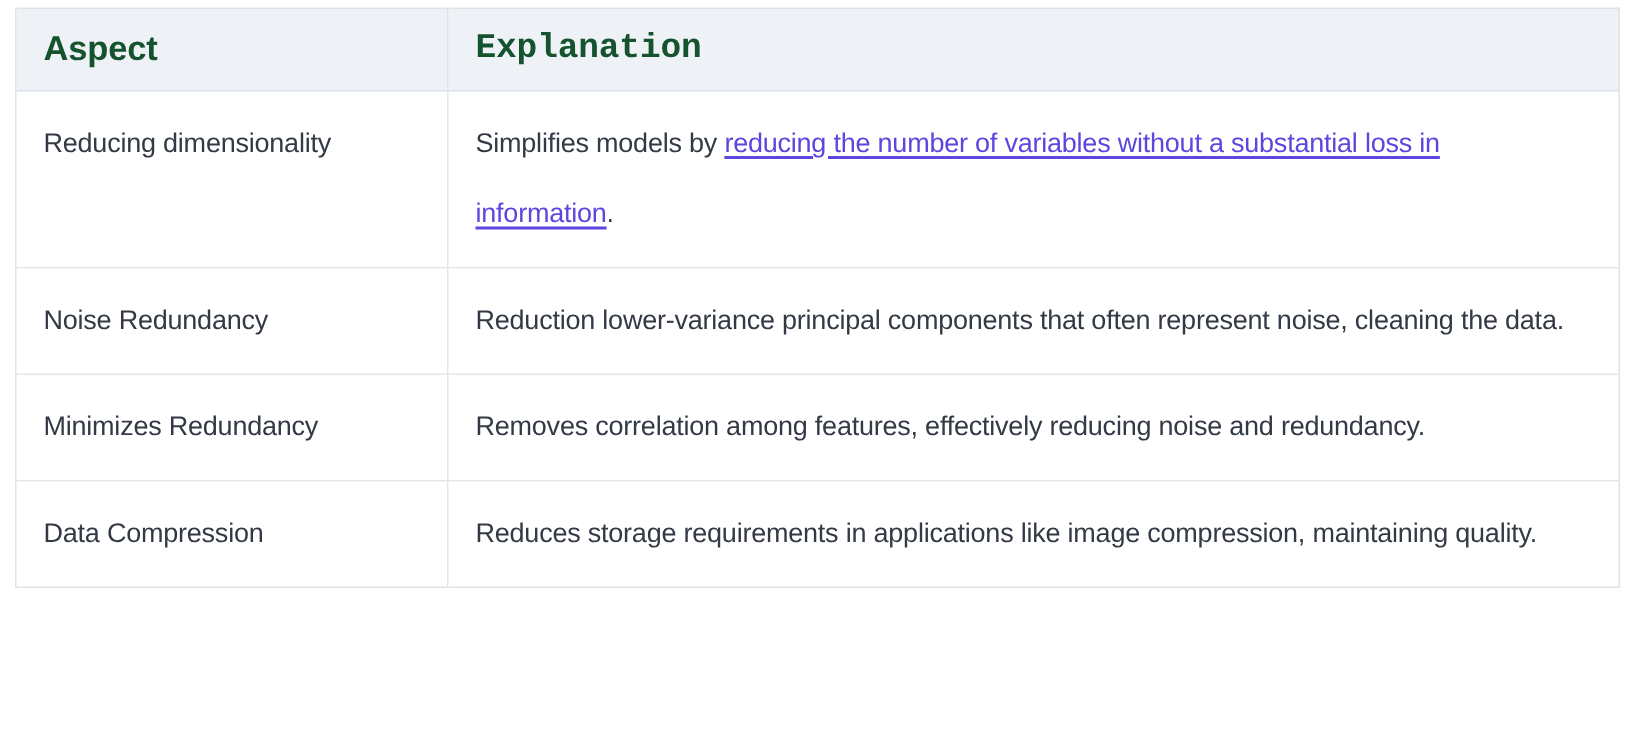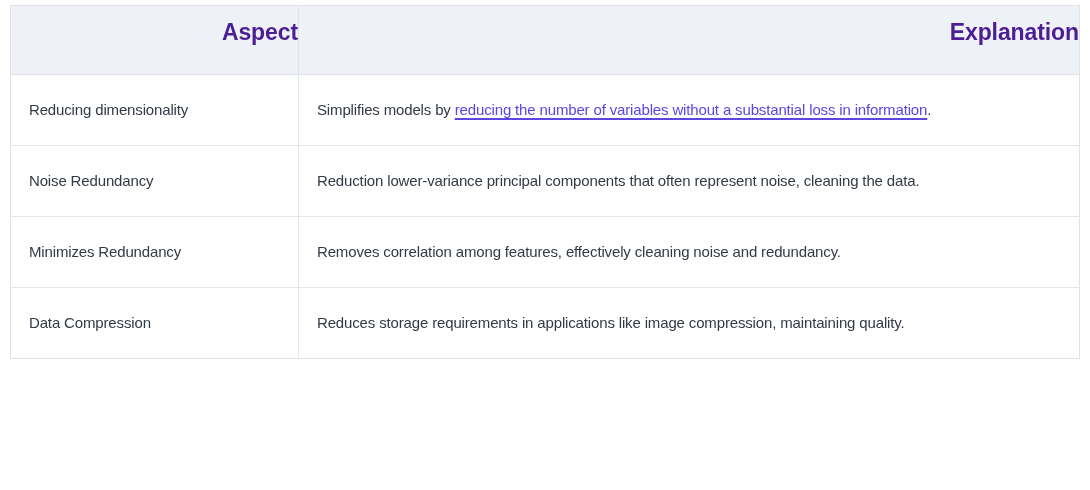--- a/index.html
+++ b/index.html
@@ -30,34 +30,34 @@
   }
 
   table.aspect-table col.col-aspect { width: 288px; }
   table.aspect-table col.col-explanation { width: 781px; }
 
   thead tr.header-row {
     background: #eef2f6;
   }
 
   thead th {
-    text-align: right;
+    text-align: left;
     font-weight: bold;
     font-size: 23px;
-    color: #4c1d95;
-    padding: 13px 0 28px 18px;
+    color: #14532d;
+    padding: 13px 0 14px 18px;
     border-right: 1px solid #dfe3e8;
     border-bottom: 1px solid #dfe3e8;
     vertical-align: top;
     letter-spacing: -0.1px;
   }
-  thead th:last-child { border-right: none; }
+  thead th:last-child { border-right: none; font-family: Liberation Mono, monospace; }
 
   tbody td {
-    font-size: 15px;
+    font-size: 18px;
     color: #333a45;
     padding: 11px 22px 12px 18px;
     border-right: 1px solid #e4e7ea;
     border-bottom: 1px solid #e4e7ea;
     vertical-align: top;
     line-height: 47px;
     letter-spacing: -0.15px;
     margin-top: 19px;
   }
   tbody td:last-child { border-right: none; padding-right: 30px; }
@@ -101,21 +101,21 @@
         <td class="cell-explanation"><span>Simplifies models by </span><a class="inline-link">reducing the number of variables without a substantial loss in information</a><span>.</span></td>
       </tr>
 
       <tr>
         <td class="cell-aspect">Noise Redundancy</td>
         <td class="cell-explanation">Reduction lower-variance principal components that often represent noise, cleaning the data.</td>
       </tr>
 
       <tr>
         <td class="cell-aspect">Minimizes Redundancy</td>
-        <td class="cell-explanation">Removes correlation among features, effectively cleaning noise and redundancy.</td>
+        <td class="cell-explanation">Removes correlation among features, effectively reducing noise and redundancy.</td>
       </tr>
 
       <tr>
         <td class="cell-aspect">Data Compression</td>
         <td class="cell-explanation">Reduces storage requirements in applications like image compression, maintaining quality.</td>
       </tr>
 
     </tbody>
   </table>
 </div>

